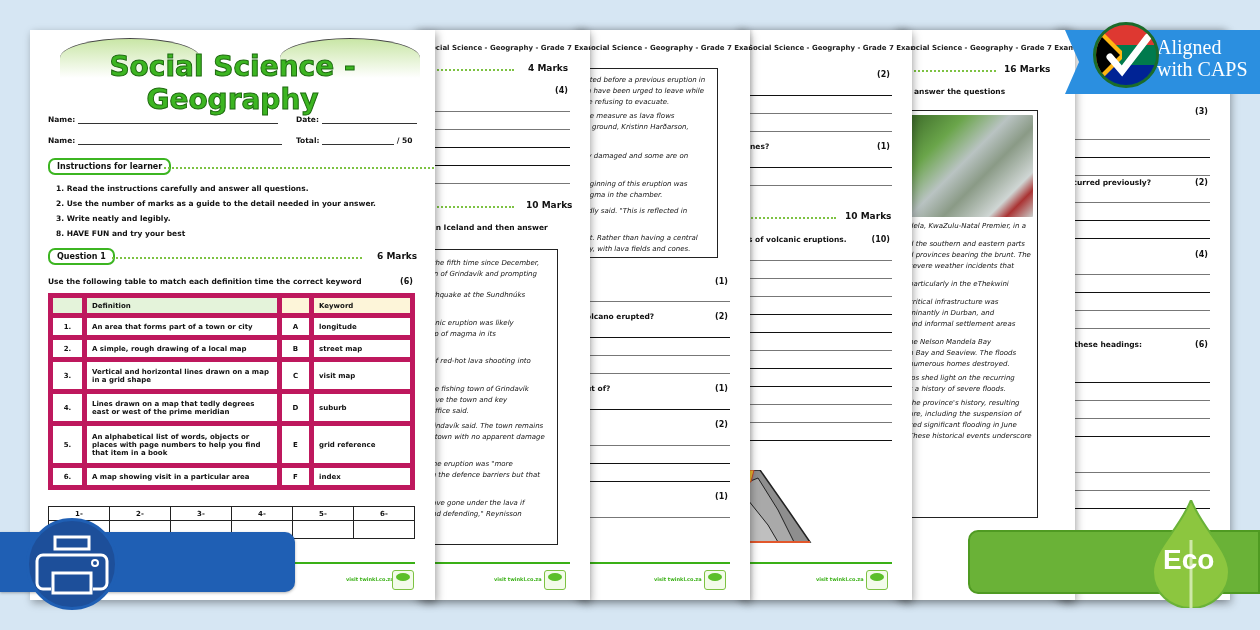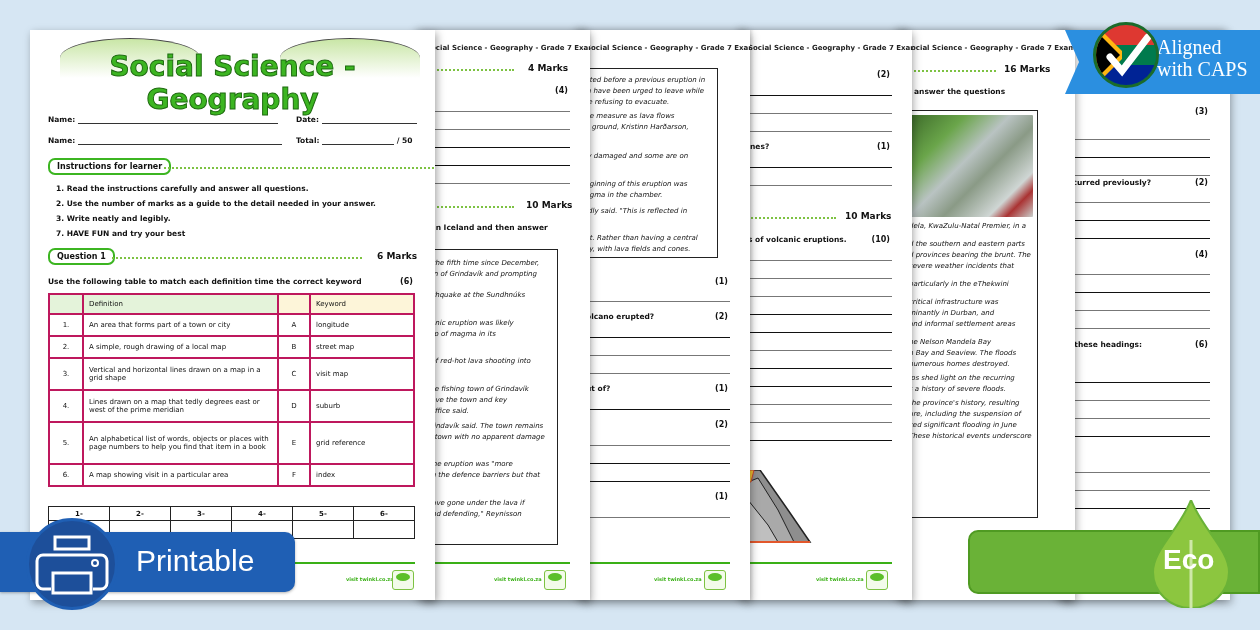--- a/index.html
+++ b/index.html
@@ -24,21 +24,21 @@
 
 #p1{left:30px;width:405px;z-index:6;box-shadow:2px 3px 8px rgba(0,0,0,.35)}
 #p1 .hill{position:absolute;top:8px;height:40px;width:140px;background:linear-gradient(#c9e6a6,#fff);border-radius:60% 60% 0 0;border-top:1px solid #444}
 .title1{position:absolute;top:20px;left:0;width:100%;text-align:center;font-size:28px;font-weight:bold;color:#3cb521;-webkit-text-stroke:1px #1f6b10;text-shadow:0 0 2px #fff,1px 1px 0 #fff}
 .title2{position:absolute;top:50px;left:0;width:100%;text-align:center;font-size:17px;font-weight:bold;color:#222}
 .fieldrow{position:absolute;font-size:7.5px;font-weight:bold}
 .fieldrow .line{display:inline-block;border-bottom:1px solid #333;vertical-align:bottom}
 .pill{position:absolute;border:2px solid #3cb521;border-radius:7px;padding:2px 7px;font-size:8px;font-weight:bold;background:#fff}
 .instr{position:absolute;left:26px;font-size:7.5px;font-weight:bold;white-space:nowrap}
 table.deftab{position:absolute;left:18px;top:263px;width:367px;border-collapse:collapse;font-size:7px}
-table.deftab td,table.deftab th{border:2px solid #be185d;padding:2px 5px;text-align:left;font-weight:normal;vertical-align:middle}
+table.deftab td,table.deftab th{border:5px solid #be185d;padding:2px 5px;text-align:left;font-weight:bold;vertical-align:middle}
 table.deftab th{height:20px}
 table.deftab th.gh{background:#e4f3da}
 table.deftab th.yh{background:#fdf5d9}
 table.deftab td.c{text-align:center}
 table.anstab{position:absolute;left:18px;top:476px;width:367px;border-collapse:collapse;font-size:7px}
 table.anstab td{border:1px solid #222;height:14px;text-align:center;font-weight:bold;width:16.6%}
 
 #p2{left:420px;width:170px;z-index:5}
 #p3{left:580px;width:170px;z-index:4}
 #p4{left:742px;width:170px;z-index:3}
@@ -248,21 +248,21 @@
     <span>Total:</span>
     <span class="line" style="width:72px"></span>
     <span>/ 50</span>
   </div>
 
   <div class="pill" style="top:128px;left:18px">Instructions for learner</div>
   <div class="dots" style="top:137px;left:134px;width:270px"></div>
   <div class="instr" style="top:154px">1.  Read the instructions carefully and answer all questions.</div>
   <div class="instr" style="top:169px">2.  Use the number of marks as a guide to the detail needed in your answer.</div>
   <div class="instr" style="top:184px">3.  Write neatly and legibly.</div>
-  <div class="instr" style="top:199px">7.  HAVE FUN and try your best</div>
+  <div class="instr" style="top:199px">8.  HAVE FUN and try your best</div>
 
   <div class="pill" style="top:218px;left:18px">Question 1</div>
   <div class="dots" style="top:227px;left:82px;width:250px"></div>
   <div class="marks" style="top:221px;left:347px">6 Marks</div>
   <div class="qtxt" style="top:247px;left:18px">Use the following table to match each definition time the correct keyword</div>
   <div class="mk" style="top:247px;right:22px">(6)</div>
 
   <table class="deftab">
     <tbody>
         <tr>
@@ -337,21 +337,20 @@
 
 <div class="printable">
   <div class="circ">
     <svg width="86" height="86" viewBox="0 0 86 86" style="position:absolute;left:0;top:0">
       <rect x="26" y="16" width="34" height="12" fill="none" stroke="#fff" stroke-width="3"></rect>
       <path d="M14 34 h58 a6 6 0 0 1 6 6 v22 a6 6 0 0 1 -6 6 h-8 M22 68 h-8 a6 6 0 0 1 -6 -6 v-22 a6 6 0 0 1 6 -6" fill="none" stroke="#fff" stroke-width="3"></path>
       <rect x="24" y="52" width="38" height="20" fill="none" stroke="#fff" stroke-width="3"></rect>
       <circle cx="66" cy="42" r="3" fill="none" stroke="#fff" stroke-width="2"></circle>
     </svg>
   </div>
-  <div class="lbl">Printable</div>
 </div>
 
 <div class="caps">
   <div class="lbl">
     <div>Aligned</div>
     <div>with CAPS</div>
   </div>
 </div>
 <div class="capsflag">
   <svg width="60" height="60" viewBox="0 0 60 60">

